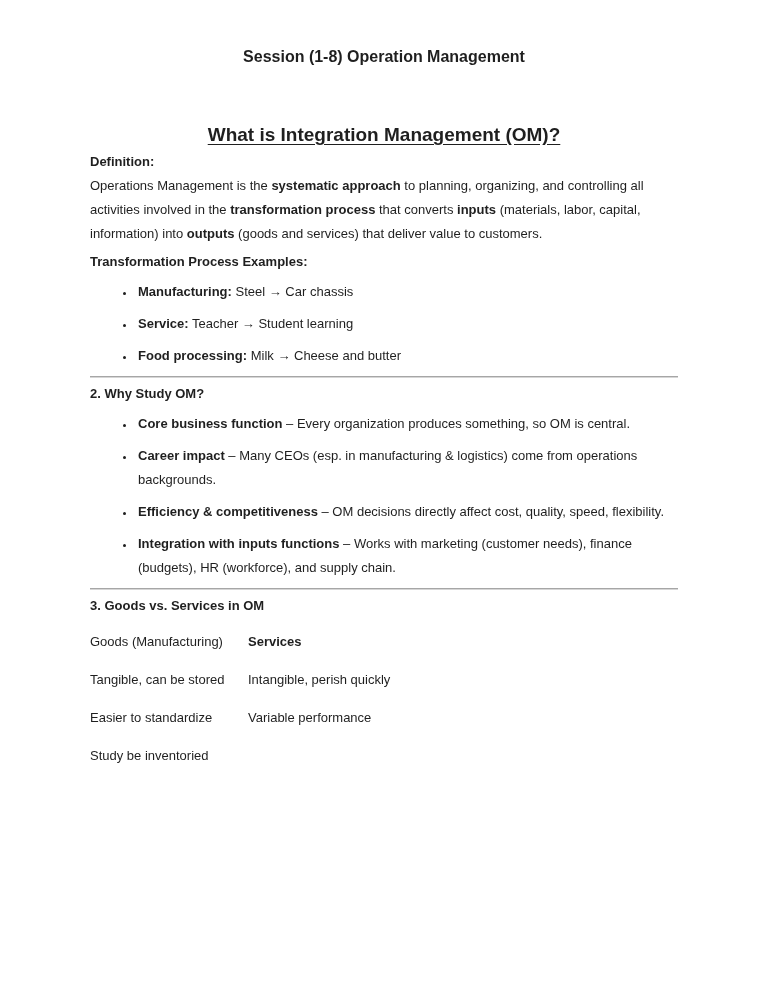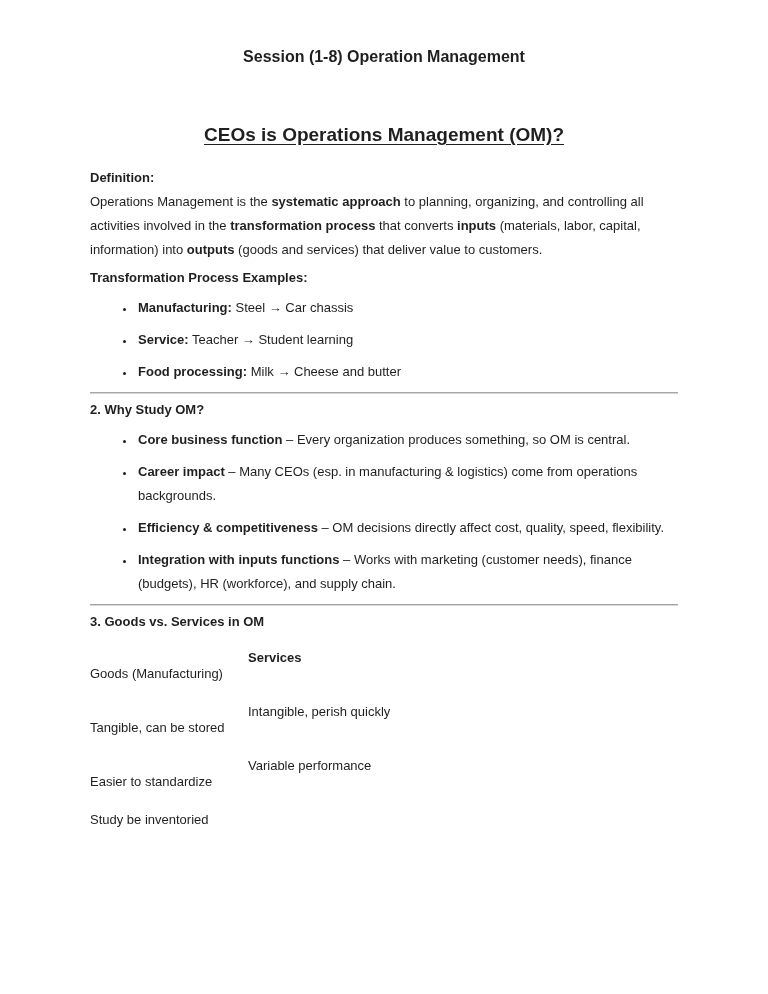--- a/index.html
+++ b/index.html
@@ -28,21 +28,21 @@
     margin-top: 52px;
     font-size: 19px;
     line-height: 26px;
     font-weight: bold;
     text-align: center;
     text-decoration: underline;
     text-underline-offset: 3px;
   }
   .body-text { font-size: 13px; line-height: 24px; }
   .def-heading {
-    margin-top: 18px;
+    margin-top: 2px;
     font-weight: bold;
   }
   .para { }
   .section-heading {
     margin-top: 4px;
     font-weight: bold;
   }
   .section-heading.after-rule { }
   ul.bullets {
     margin: 6px 0 0 0;
@@ -57,33 +57,33 @@
   hr.rule {
     border: none;
     height: 2px;
     background: #a6a6a6;
     border-bottom: 1px solid #d6d6d6;
     margin-top: 4px;
   }
   .gs-table { margin-top: 12px; }
   .gs-row { display: flex; margin-bottom: 14px; }
   .gs-cell { line-height: 24px; }
-  .gs-cell.col1 { width: 158px; flex: 0 0 158px; margin-top: 16px; }
+  .gs-cell.col1 { width: 158px; flex: 0 0 158px; }
   .gs-cell.col2 { flex: 1; }
   .gs-header .col2 { font-weight: bold; }
   b, .b { font-weight: bold; }
 </style>
 </head>
 <body>
 
 <div class="page">
 
   <div class="doc-title">Session (1-8) Operation Management</div>
 
-  <div class="doc-subtitle">CEOs is Operations Management (OM)?</div>
+  <div class="doc-subtitle">What is Integration Management (OM)?</div>
 
   <div class="body-text">
 
     <div class="def-heading">Definition:</div>
     <div class="para"><span>Operations Management is the </span><span class="b">systematic approach</span><span> to planning, organizing, and controlling all activities involved in the </span><span class="b">transformation process</span><span> that converts </span><span class="b">inputs</span><span> (materials, labor, capital, information) into </span><span class="b">outputs</span><span> (goods and services) that deliver value to customers.</span></div>
 
     <div class="section-heading">Transformation Process Examples:</div>
     <ul class="bullets">
       <li><span class="b">Manufacturing:</span><span> Steel → Car chassis</span></li>
       <li><span class="b">Service:</span><span> Teacher → Student learning</span></li>

